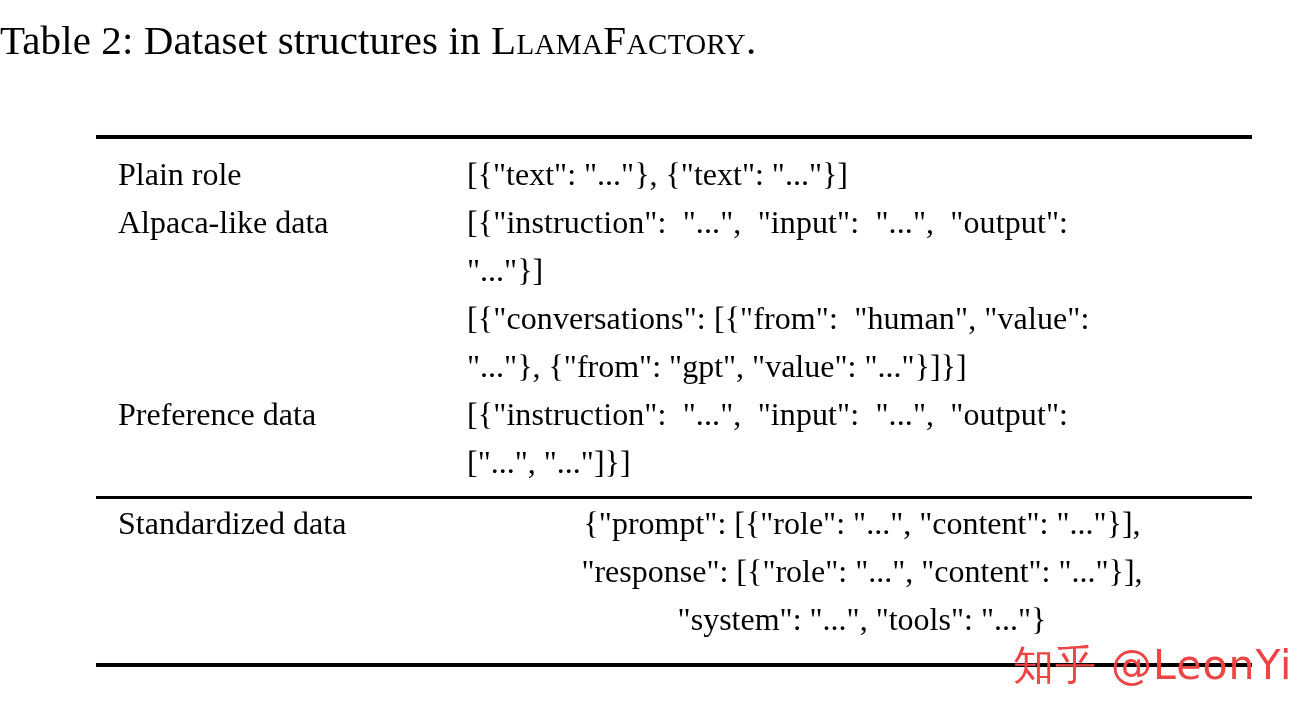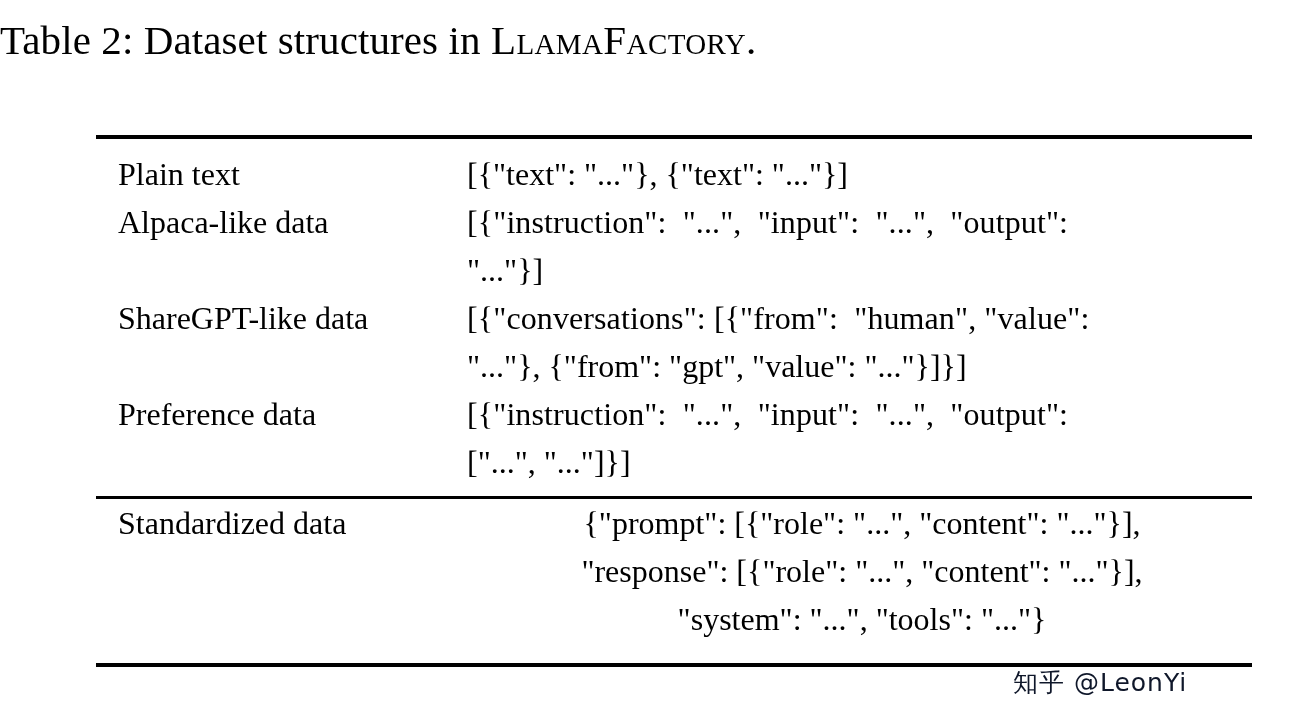--- a/index.html
+++ b/index.html
@@ -83,62 +83,60 @@
   .table-row + .table-row { margin-top: 0px; }
 
   #section-upper { padding-top: 11px; }
   #section-lower { padding-top: 13px; text-align: center; }
 
   
   #watermark {
     position: absolute;
     left: 1013px;
     top: 645px;
-    font-size: 25px;
+    font-size: 41px;
     line-height: 40px;
-    color: #0f172a;
+    color: #ef4444;
     font-family: "DejaVu Sans", "Liberation Sans", sans-serif;
     white-space: nowrap;
     letter-spacing: 1px;
     user-select: none;
-    margin-top: 18px;
   }
 </style>
 </head>
 <body>
 
 <div id="table-caption">
   <span>Table 2: Dataset structures in </span><span class="smallcaps">LlamaFactory</span><span>.</span>
 </div>
 
 <div class="rule" id="rule-top"></div>
 <div class="rule" id="rule-middle"></div>
 <div class="rule" id="rule-bottom"></div>
 
 <div id="dataset-table">
 
   <div id="section-upper">
 
     <div class="table-row">
-      <span class="row-label">Plain text</span>
+      <span class="row-label">Plain role</span>
       <div class="row-value">
         <span class="value-line">[{"text": "..."}, {"text": "..."}]</span>
       </div>
     </div>
 
     <div class="table-row">
       <span class="row-label">Alpaca-like data</span>
       <div class="row-value">
         <span class="value-line justified">[{"instruction":  "...",  "input":  "...",  "output":</span>
         <span class="value-line">"..."}]</span>
       </div>
     </div>
 
     <div class="table-row">
-      <span class="row-label">ShareGPT-like data</span>
       <div class="row-value">
         <span class="value-line justified">[{"conversations": [{"from":  "human", "value":</span>
         <span class="value-line">"..."}, {"from": "gpt", "value": "..."}]}]</span>
       </div>
     </div>
 
     <div class="table-row">
       <span class="row-label">Preference data</span>
       <div class="row-value">
         <span class="value-line justified">[{"instruction":  "...",  "input":  "...",  "output":</span>

